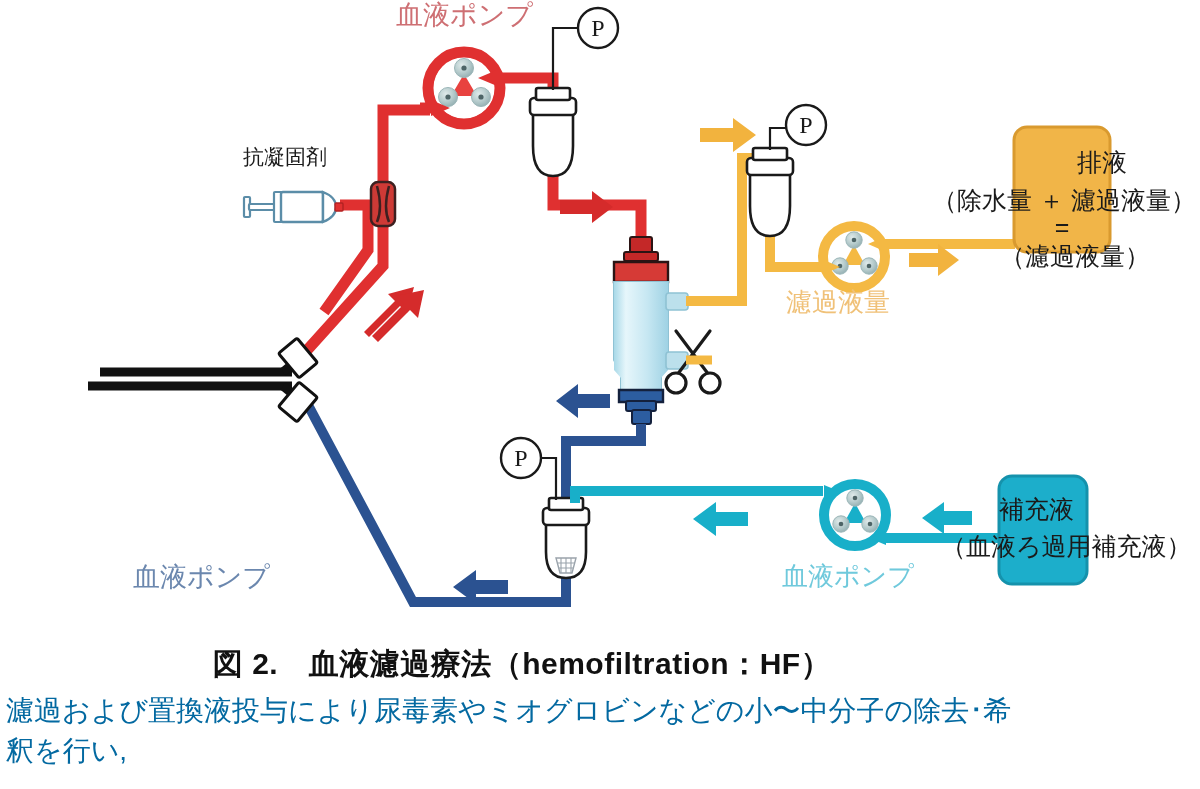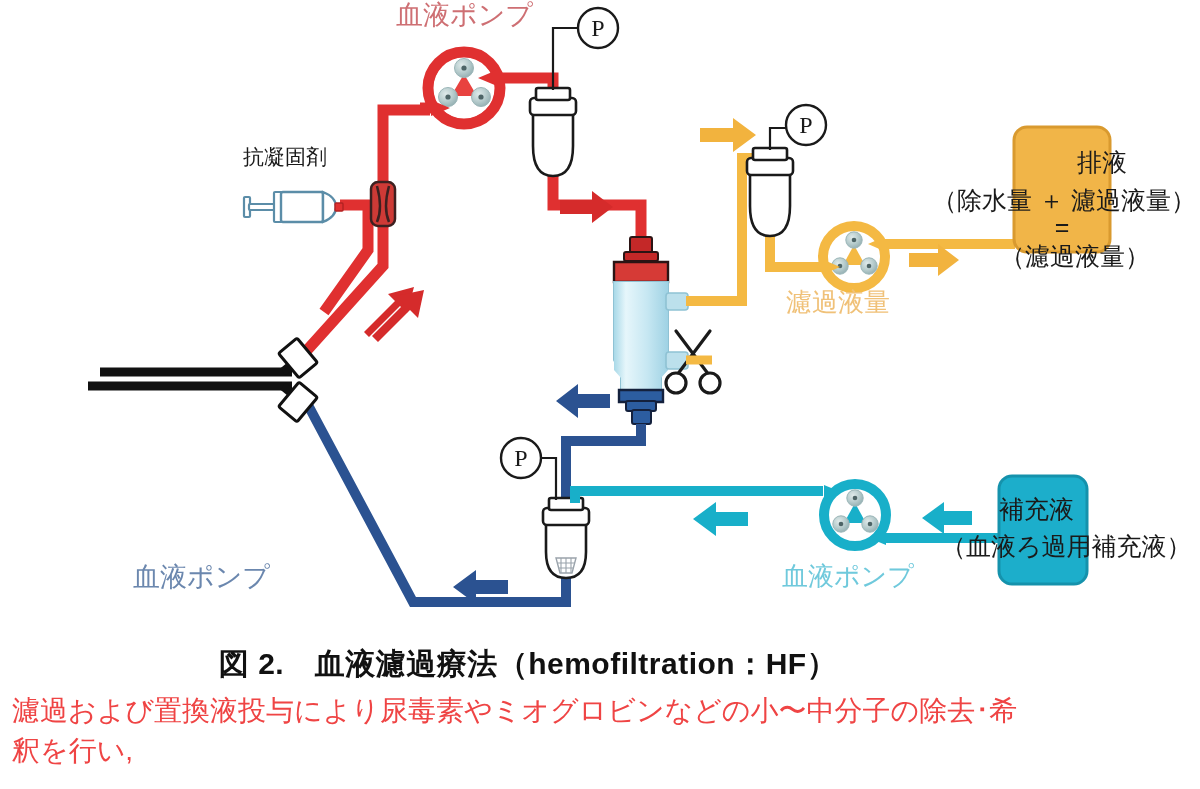--- a/index.html
+++ b/index.html
@@ -32,35 +32,35 @@
   .lbl-red    { color: #CE6F73; font-size: 27px; }
   .lbl-blue   { color: #6B87AE; font-size: 27px; }
   .lbl-black  { color: #1a1a1a; font-size: 21px; }
   .lbl-orange { color: #F0C178; font-size: 26px; }
   .lbl-teal   { color: #6FC9DC; font-size: 26px; }
   .box-text   { color: #1a1a1a; font-size: 25px; text-align: center; }
 
   
   #caption {
     position: absolute;
-    left: 6px;
+    left: 0;
     top: 638px;
     width: 1044px;
   }
   #caption-title {
     text-align: center;
     font-size: 30px;
     font-weight: bold;
     color: #111;
     letter-spacing: 0.5px;
     padding-top: 6px;
   }
   #caption-body {
     font-size: 28px;
-    color: #ef4444;
+    color: #0369a1;
     line-height: 1.42;
     padding: 6px 6px 0 6px;
   }
   .cap-line { display: block; }
 </style>
 </head>
 <body>
 
 <div id="page">
 

